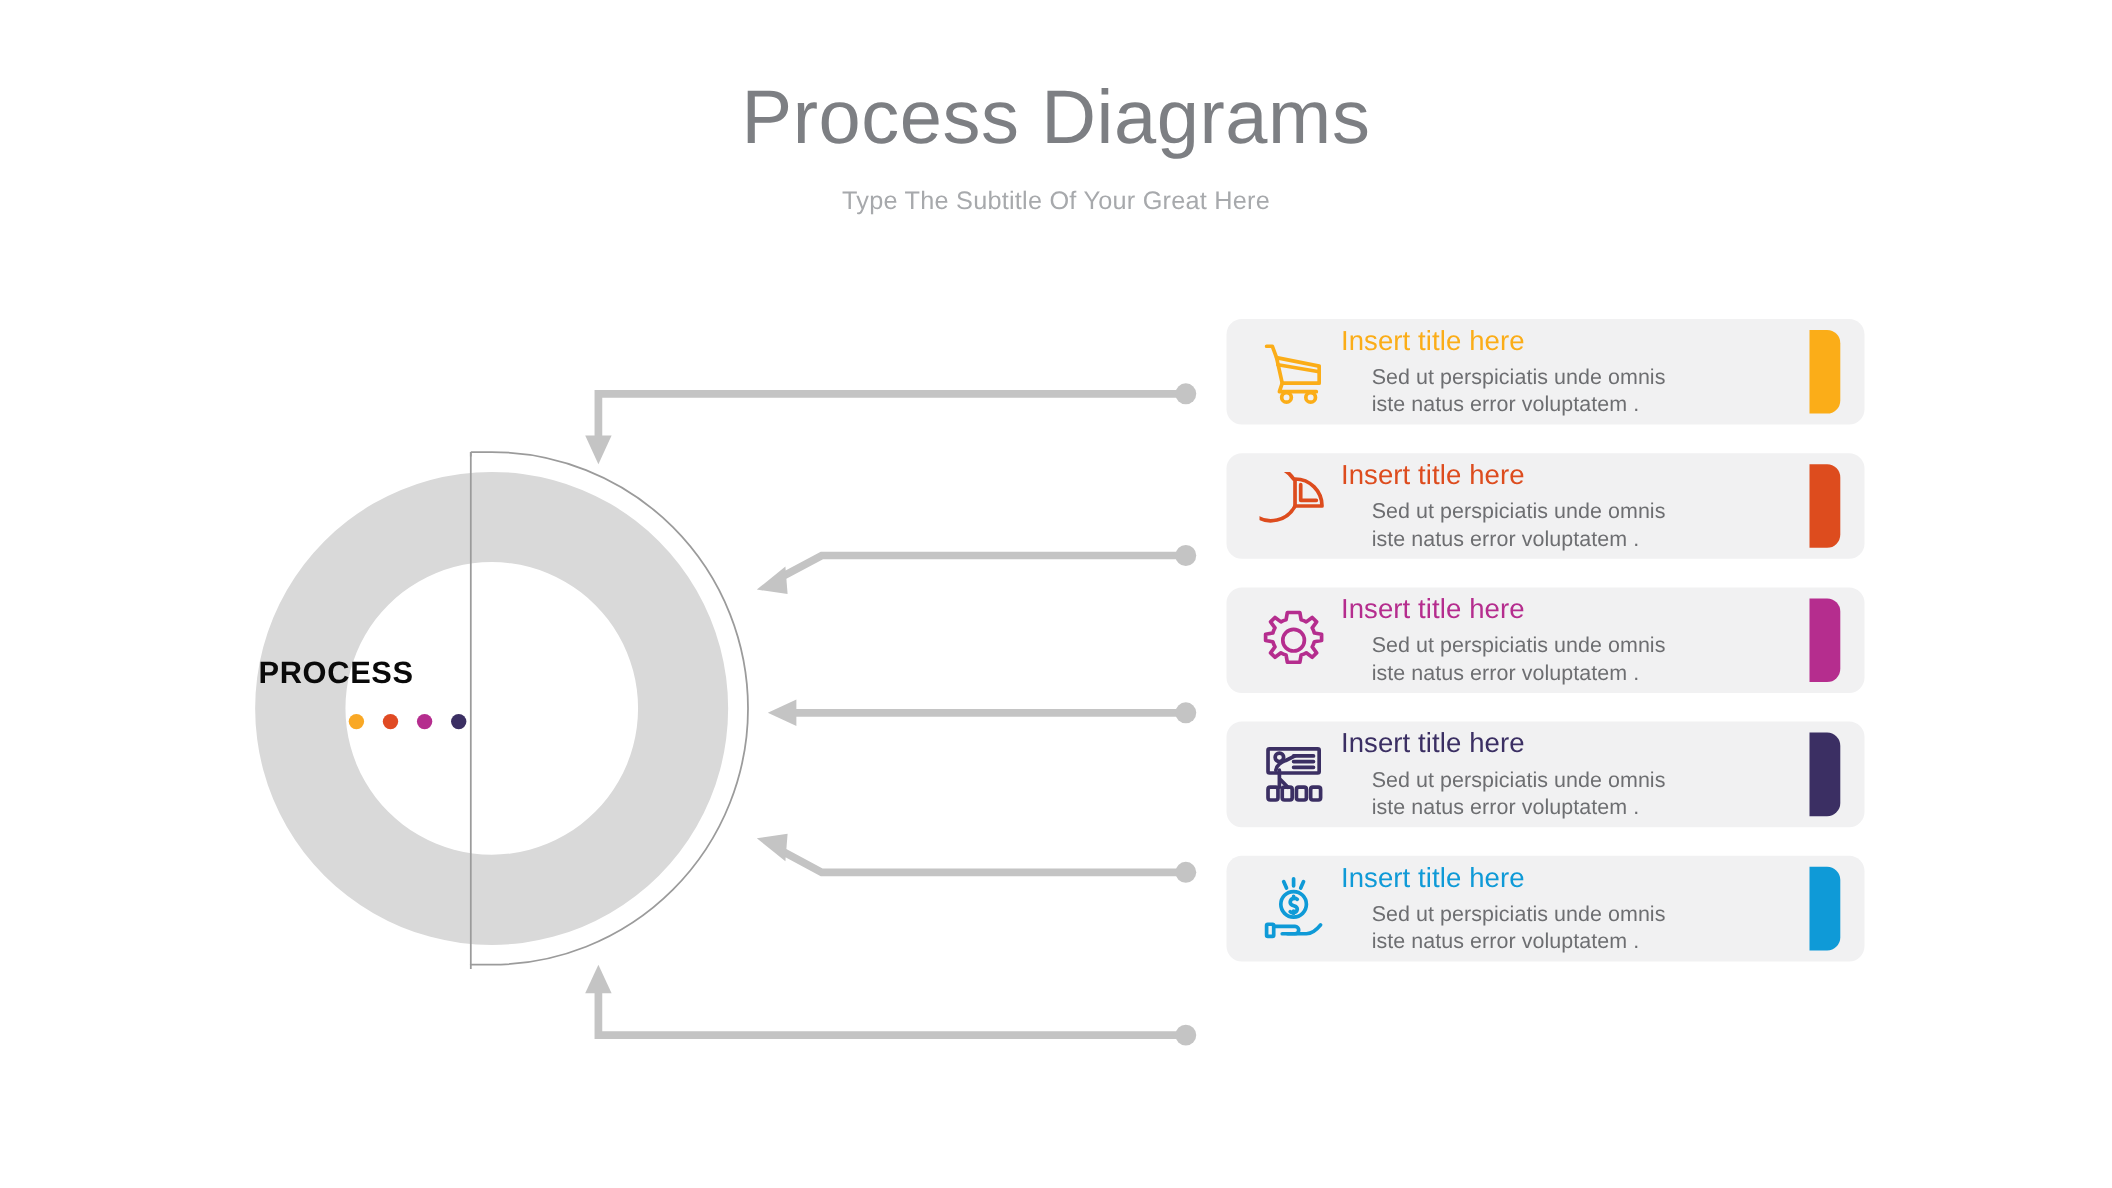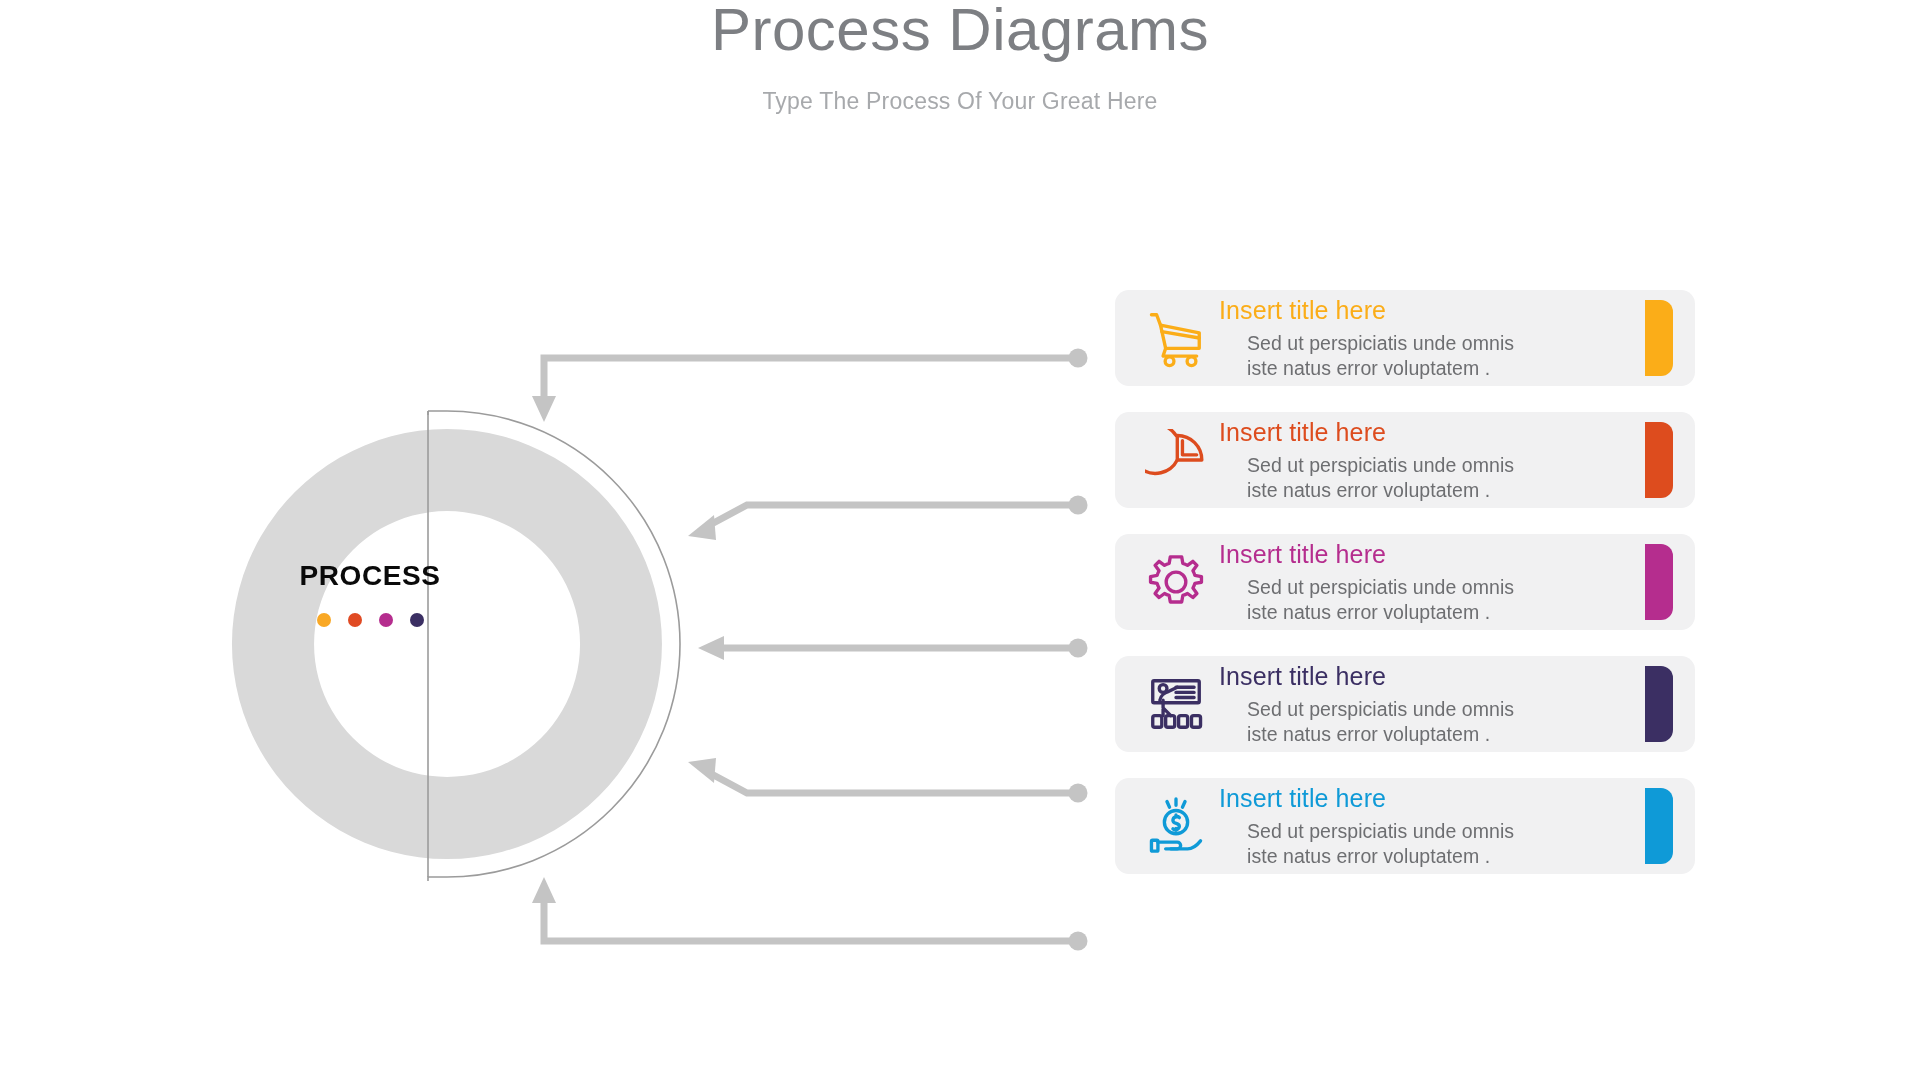--- a/index.html
+++ b/index.html
@@ -19,21 +19,22 @@
   
   #header {
     position: absolute;
     top: 0;
     left: 0;
     width: 1920px;
     text-align: center;
   }
   #page-title {
     margin: 0;
-    font-size: 60px;
+    padding-top: 72px;
+    font-size: 69px;
     font-weight: 300;
     letter-spacing: 0.5px;
     color: #7d7f83;
     line-height: 1.0;
   }
   #page-subtitle {
     margin: 0;
     padding-top: 28px;
     font-size: 23px;
     font-weight: 400;
@@ -47,23 +48,23 @@
     left: 0;
     top: 0;
     width: 1160px;
     height: 1080px;
   }
   #diagram svg { display: block; }
 
   #center-text {
     position: absolute;
     left: 235px;
-    top: 560px;
+    top: 596px;
     width: 270px;
-    text-align: center;
+    text-align: left;
     pointer-events: none;
   }
   #center-line1 {
     font-size: 28px;
     font-weight: bold;
     color: #0a0a0a;
     letter-spacing: 0.6px;
     line-height: 1.12;
   }
   #center-line2 {
@@ -136,21 +137,21 @@
     bottom: 10px;
     width: 28px;
     border-radius: 0 12px 12px 0;
   }
 </style>
 </head>
 <body>
 
 <div id="header">
   <h1 id="page-title">Process Diagrams</h1>
-  <div id="page-subtitle">Type The Process Of Your Great Here</div>
+  <div id="page-subtitle">Type The Subtitle Of Your Great Here</div>
 </div>
 
 <div id="diagram">
   <svg width="1160" height="1080" viewBox="0 0 1160 1080" xmlns="http://www.w3.org/2000/svg">
 
     <g>
       <path d="M 447 429
                A 215 215 0 1 1 446.9 429
                Z
                M 447 511

